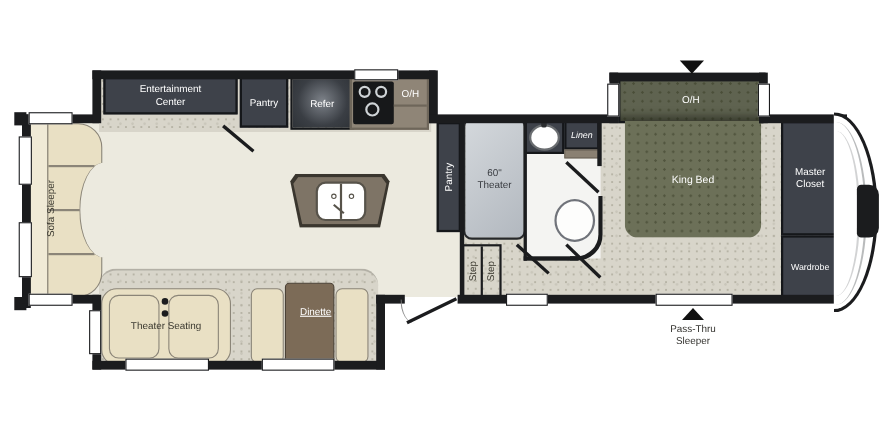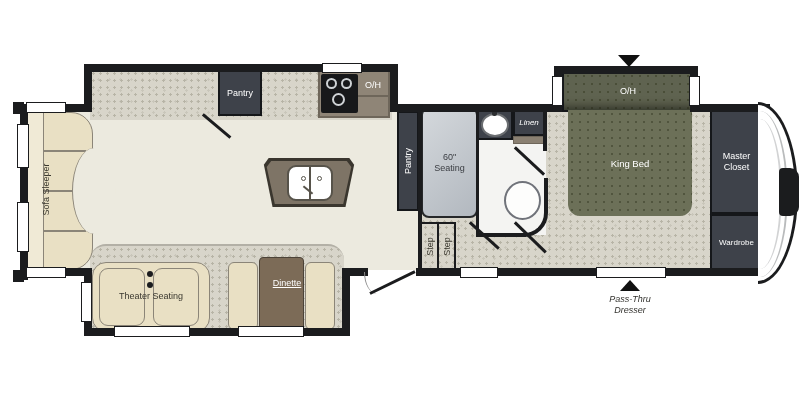--- a/index.html
+++ b/index.html
@@ -37,22 +37,29 @@
   <div class="beige" style="left:27px;top:112px;width:17px;height:158px;background:#F0EAD6;z-index:4;"></div>
   <div class="beige" style="left:43px;top:112px;width:50px;height:158px;border-radius:0 22px 22px 0;z-index:4;"></div>
   <div class="abs" style="left:44px;top:150px;width:42px;height:1.5px;background:#8B8578;z-index:5;"></div>
   <div class="abs" style="left:44px;top:190px;width:36px;height:1.5px;background:#8B8578;z-index:5;"></div>
   <div class="abs" style="left:44px;top:230px;width:42px;height:1.5px;background:#8B8578;z-index:5;"></div>
   <div class="abs" style="left:72px;top:148px;width:44px;height:86px;background:#ECEADF;border-left:1.6px solid #8B8578;border-radius:50%;z-index:5;"></div>
   <div class="vl" style="left:-12px;top:183px;width:115px;height:13px;">
     <span>Sofa Sleeper</span>
   </div>
 
+  <div class="dark lbl" style="left:94px;top:70px;width:122px;height:34px;">
+    <div>Entertainment</div>
+    <div>Center</div>
+  </div>
   <div class="dark lbl" style="left:218px;top:70px;width:44px;height:46px;">
     <div>Pantry</div>
+  </div>
+  <div class="dark lbl" style="left:264px;top:70px;width:58px;height:48px;background:radial-gradient(circle at 50% 45%,#7D8289 0%,#3A3E44 62%,#2E3237 100%);">
+    <div>Refer</div>
   </div>
   <div class="abs" style="left:318px;top:70px;width:72px;height:48px;background:#8F8577;border:2px solid #6E665A;z-index:4;"></div>
   <div class="abs" style="left:321px;top:74px;width:37px;height:39px;background:#17181A;border-radius:2px;z-index:5;">
     <div class="abs" style="left:5px;top:4px;width:11px;height:11px;border:2px solid #CFD3D6;border-radius:50%;"></div>
     <div class="abs" style="left:20px;top:4px;width:11px;height:11px;border:2px solid #CFD3D6;border-radius:50%;"></div>
     <div class="abs" style="left:11px;top:19px;width:13px;height:13px;border:2px solid #CFD3D6;border-radius:50%;"></div>
   </div>
   <div class="abs" style="left:358px;top:95px;width:30px;height:1.5px;background:#6E665A;z-index:5;"></div>
   <div class="flbl" style="left:356px;top:80px;width:34px;color:#fff;z-index:6;">
     <span>O/H</span>
@@ -89,21 +96,21 @@
 
   <div class="dark" style="left:397px;top:111px;width:22px;height:100px;"></div>
   <div class="vl" style="left:378px;top:155px;width:60px;height:12px;color:#fff;">
     <span>Pantry</span>
   </div>
 
   <div class="abs" style="left:421px;top:107px;width:57px;height:111px;background:linear-gradient(135deg,#D4D8DC,#B2B8BF);
               border:2.5px solid #26282A;border-radius:8px;z-index:4;
               display:flex;flex-direction:column;align-items:center;justify-content:center;color:#3A3D42;font-size:9px;line-height:11px;text-align:center;">
     <div>60"</div>
-    <div>Seating</div>
+    <div>Theater</div>
   </div>
 
   <div class="dark" style="left:477px;top:109px;width:36px;height:31px;"></div>
   <div class="abs" style="left:481px;top:113px;width:28px;height:24px;background:#fff;border:2px solid #6A6D70;border-radius:50%;z-index:5;"></div>
   <div class="abs" style="left:492px;top:109px;width:5px;height:7px;background:#2B2D30;border-radius:2px;z-index:6;"></div>
 
   <div class="dark lbl8" style="left:513px;top:109px;width:32px;height:27px;font-style:italic;">
     <div>Linen</div>
   </div>
   <div class="abs" style="left:513px;top:136px;width:32px;height:8px;background:#8A8072;border:1px solid #6E665A;z-index:4;"></div>
@@ -197,18 +204,18 @@
     <div class="abs" style="left:2px;top:14px;width:22px;height:150px;border-right:2px solid #D2D3D4;
                 border-radius:0 100% 100% 0 / 0 50% 50% 0;"></div>
   </div>
   <div class="abs" style="left:779px;top:168px;width:20px;height:48px;background:#1B1C1E;
               border-radius:4px 9px 9px 4px;z-index:7;"></div>
 
   <div class="abs" style="left:618px;top:55px;width:0;height:0;border-left:11px solid transparent;
               border-right:11px solid transparent;border-top:12px solid #101010;z-index:7;"></div>
   <div class="abs" style="left:620px;top:280px;width:0;height:0;border-left:10px solid transparent;
               border-right:10px solid transparent;border-bottom:11px solid #101010;z-index:7;"></div>
-  <div class="flbl" style="left:592px;top:294px;width:76px;color:#33322E;line-height:11px;font-style:italic;">
+  <div class="flbl" style="left:592px;top:294px;width:76px;color:#33322E;line-height:11px;">
     <div>Pass-Thru</div>
-    <div>Dresser</div>
+    <div>Sleeper</div>
   </div>
 
 </div>
 
 </body></html>

